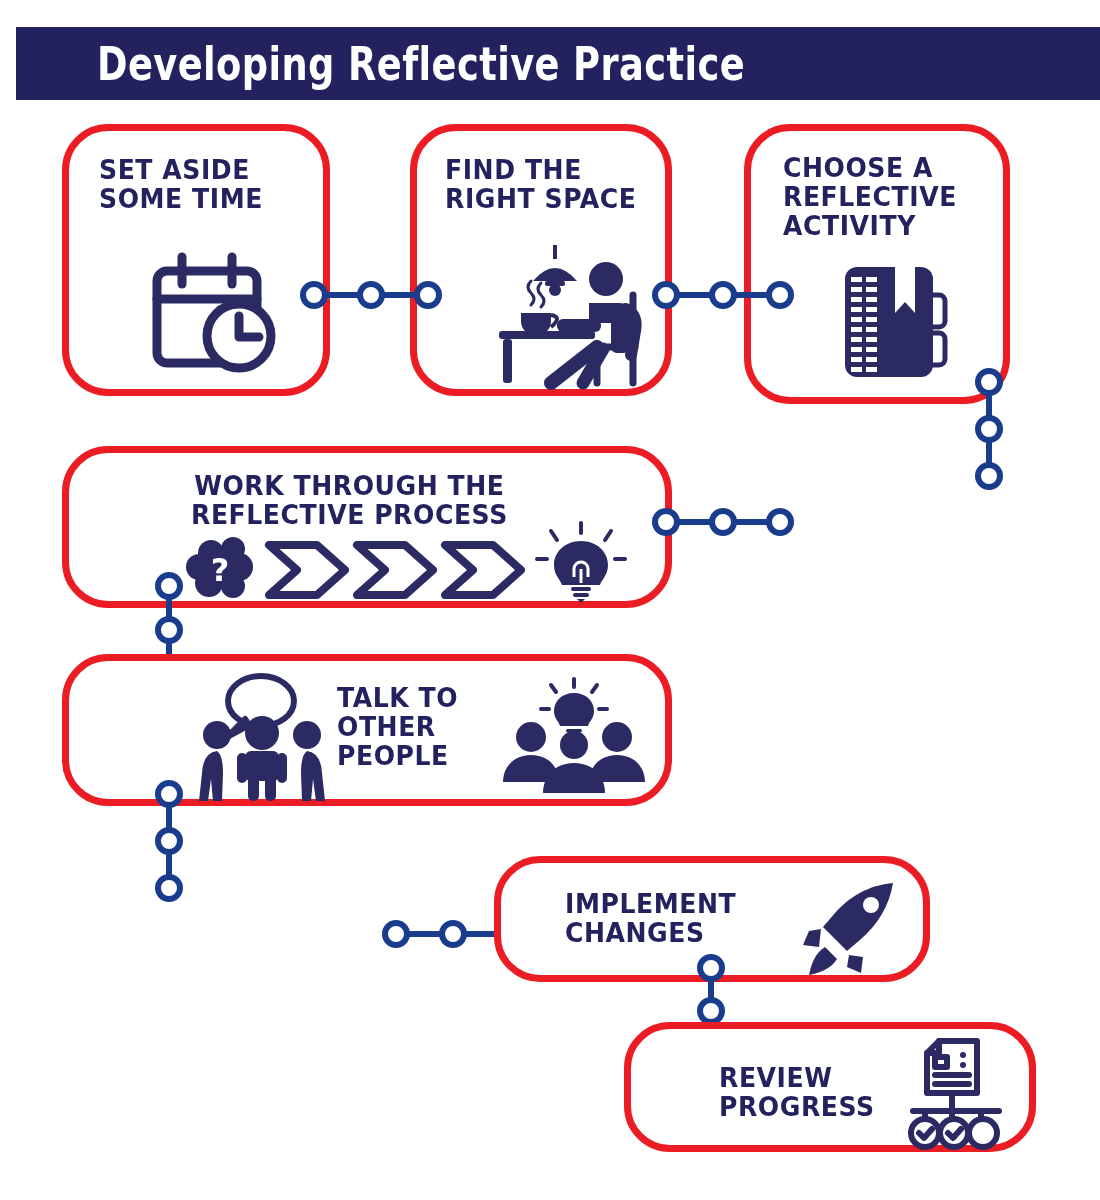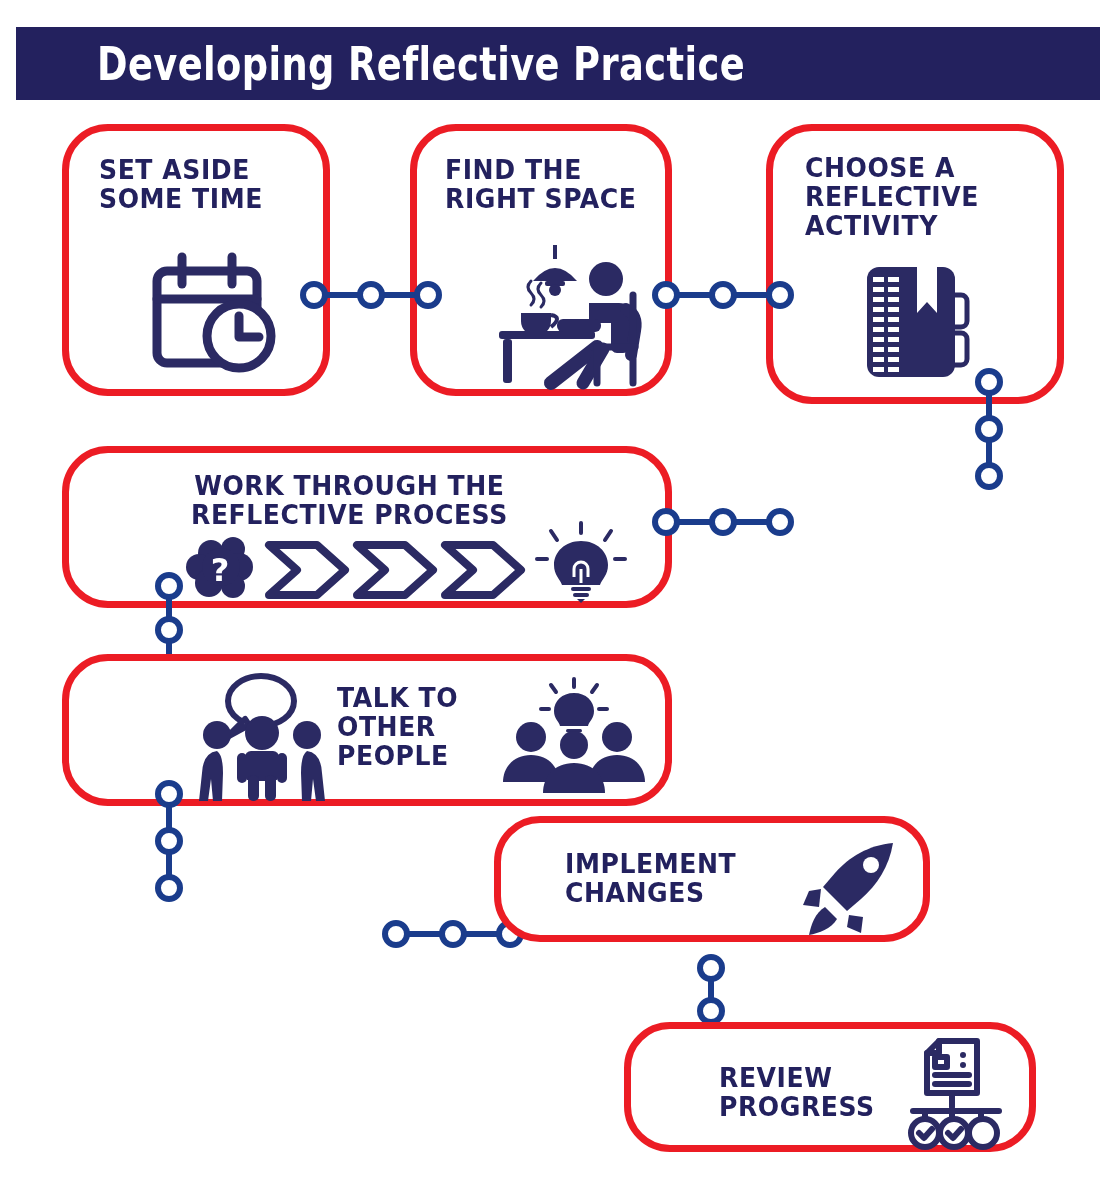--- a/index.html
+++ b/index.html
@@ -110,21 +110,21 @@
         <rect x="8" y="20" width="100" height="92" rx="10"></rect>
         <line x1="8" y1="48" x2="108" y2="48"></line>
         <line x1="33" y1="6" x2="33" y2="33"></line>
         <line x1="83" y1="6" x2="83" y2="33"></line>
         <circle cx="90" cy="85" r="32" fill="#ffffff"></circle>
         <polyline points="90,65 90,86 110,86"></polyline>
       </svg>
     </div>
   </div>
 
-  <div class="card" style="left:766px;top:124px;width:298px;height:280px;">
+  <div class="card" style="left:744px;top:124px;width:266px;height:280px;">
     <div class="card-label" style="left:32px;top:22px;">CHOOSE A
 REFLECTIVE
 ACTIVITY</div>
     <div class="icon-box" style="left:86px;top:130px;width:126px;height:122px;">
       <svg width="126" height="122" viewBox="0 0 126 122">
 
         <rect x="86" y="34" width="22" height="32" rx="6" fill="none" stroke="#2B2A63" stroke-width="5"></rect>
         <rect x="86" y="72" width="22" height="32" rx="6" fill="none" stroke="#2B2A63" stroke-width="5"></rect>
 
         <rect x="8" y="6" width="88" height="110" rx="12" fill="#2B2A63"></rect>
@@ -302,21 +302,21 @@
 
   <div class="conn" style="left:382px;top:917px;width:142px;height:34px;">
     <svg width="142" height="34" viewBox="0 0 142 34">
       <line x1="14" y1="17" x2="128" y2="17" stroke="#1A3C8C" stroke-width="6"></line>
       <circle cx="14" cy="17" r="11" fill="#ffffff" stroke="#1A3C8C" stroke-width="6"></circle>
       <circle cx="71" cy="17" r="11" fill="#ffffff" stroke="#1A3C8C" stroke-width="6"></circle>
       <circle cx="128" cy="17" r="11" fill="#ffffff" stroke="#1A3C8C" stroke-width="6"></circle>
     </svg>
   </div>
 
-  <div class="card" style="left:494px;top:816px;width:436px;height:126px;">
+  <div class="card" style="left:494px;top:856px;width:436px;height:126px;">
     <div class="card-label" style="left:64px;top:26px;">IMPLEMENT
 CHANGES</div>
     <div class="icon-box" style="left:296px;top:18px;width:104px;height:96px;">
       <svg width="104" height="96" viewBox="0 0 104 96" fill="#2B2A63">
         <path d="M96 2 c-24 2 -44 14 -58 30 l-12 14 l24 24 l14 -12 c16 -14 28 -32 32 -56 z"></path>
         <circle cx="74" cy="24" r="8" fill="#ffffff"></circle>
         <path d="M24 48 l-12 2 l-6 14 l16 2 z"></path>
         <path d="M52 74 l-2 12 l14 6 l2 -16 z"></path>
         <path d="M28 66 c-10 6 -14 18 -16 28 c10 -2 22 -6 28 -16 z"></path>
       </svg>

